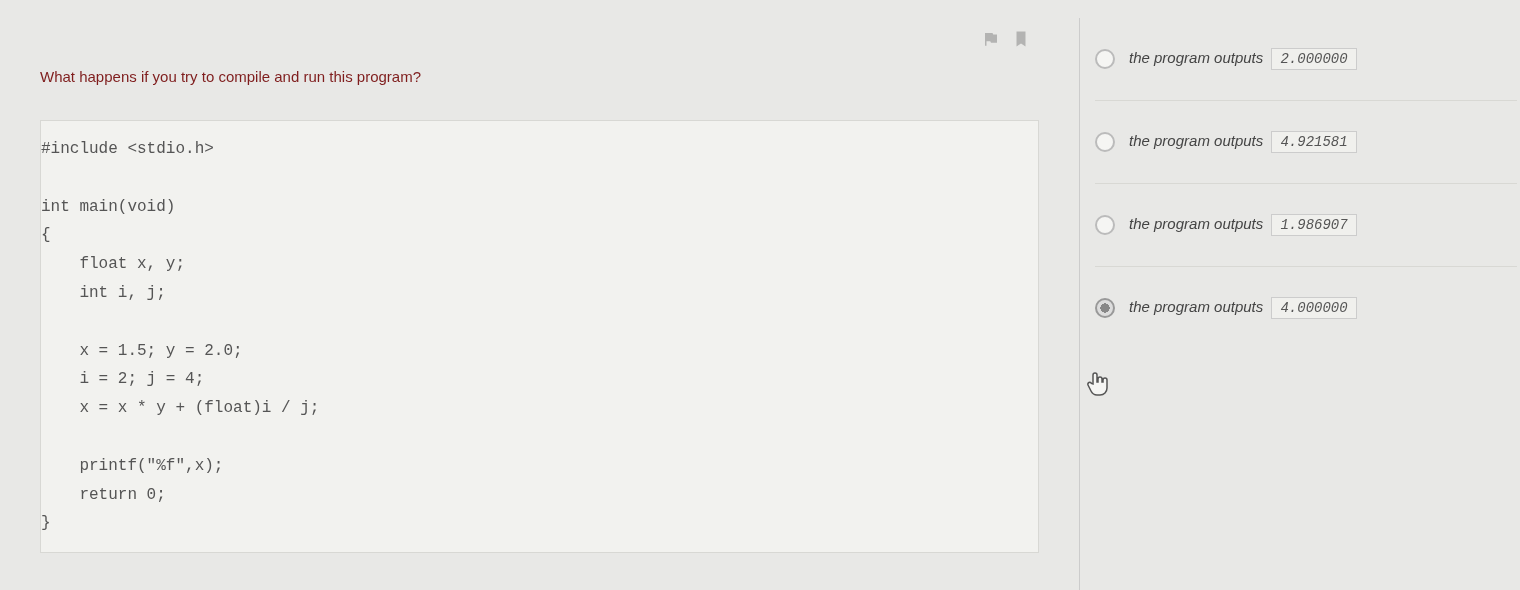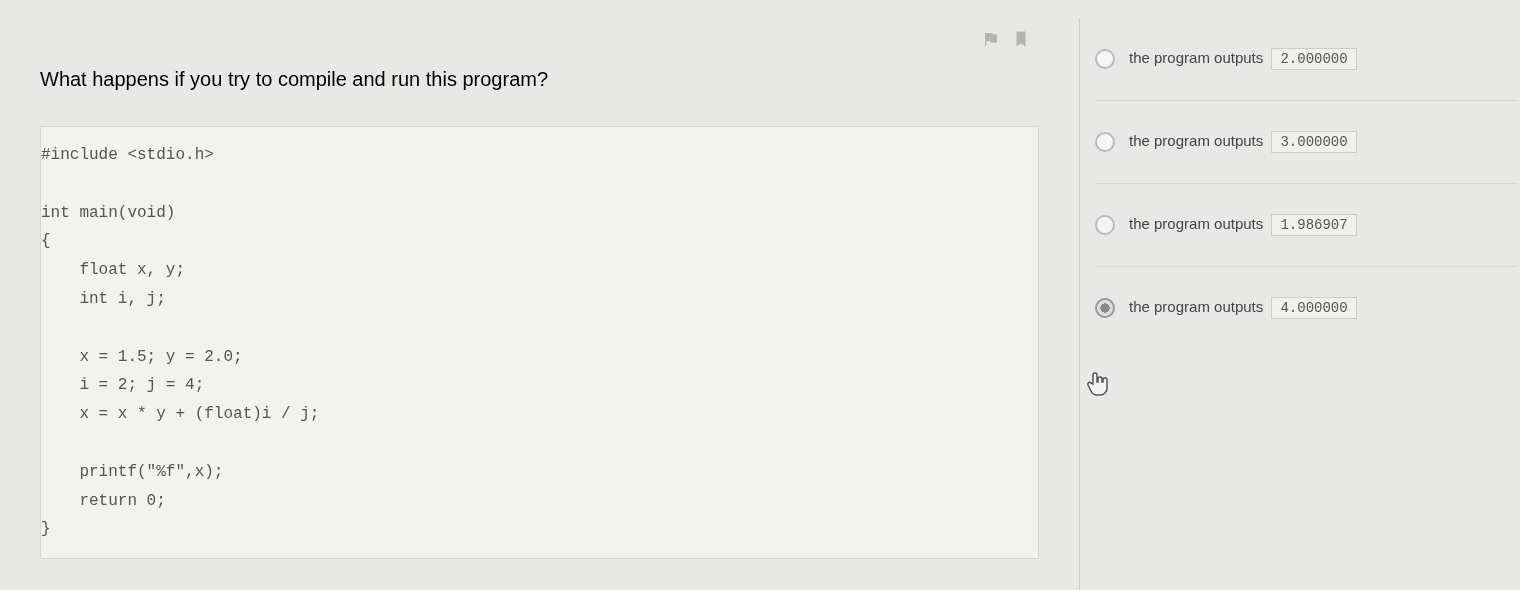--- a/index.html
+++ b/index.html
@@ -20,38 +20,39 @@
       width: 100%;
       height: 100%;
       padding-top: 18px;
     }
     .left-panel {
       flex: 1;
       padding: 0 40px;
       border-right: 1px solid #ccc;
     }
     .question-text {
-      font-size: 20px;
-      color: #000000;
+      font-size: 15px;
+      color: #7f1d1d;
       margin-top: 50px;
       margin-bottom: 35px;
     }
     .code-block {
       background: #f2f2ef;
       border: 1px solid #d8d8d4;
       padding: 14px 0;
       font-family: "Courier New", monospace;
       font-size: 16px;
       color: #555;
       line-height: 1.8;
       white-space: pre;
     }
     .right-panel {
       width: 440px;
       padding: 0 3px 0 15px;
+      font-style: italic;
     }
     .option-row {
       display: flex;
       align-items: center;
       padding: 30px 0;
       border-bottom: 1px solid #d8d8d4;
     }
     .option-row:last-child {
       border-bottom: none;
       align-items: center;
@@ -133,21 +134,21 @@
       <div class="radio-btn"></div>
       <div class="option-text">
         <span>the program outputs</span>
         <span class="option-value">2.000000</span>
       </div>
     </div>
     <div class="option-row">
       <div class="radio-btn"></div>
       <div class="option-text">
         <span>the program outputs</span>
-        <span class="option-value">3.000000</span>
+        <span class="option-value">4.921581</span>
       </div>
     </div>
     <div class="option-row">
       <div class="radio-btn"></div>
       <div class="option-text">
         <span>the program outputs</span>
         <span class="option-value">1.986907</span>
       </div>
     </div>
     <div class="option-row">

